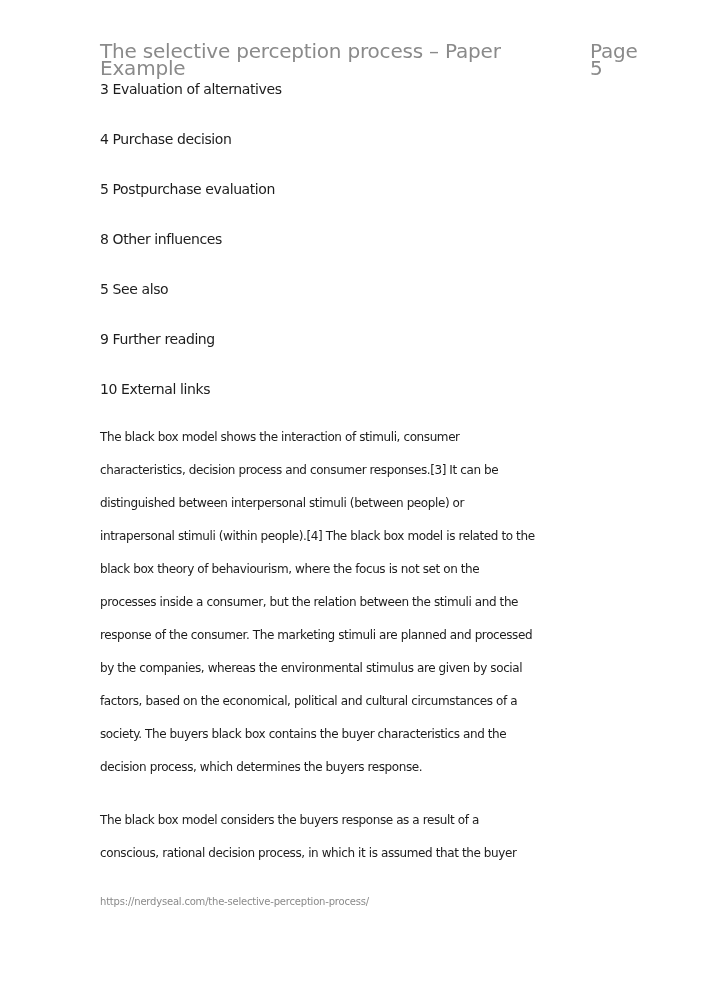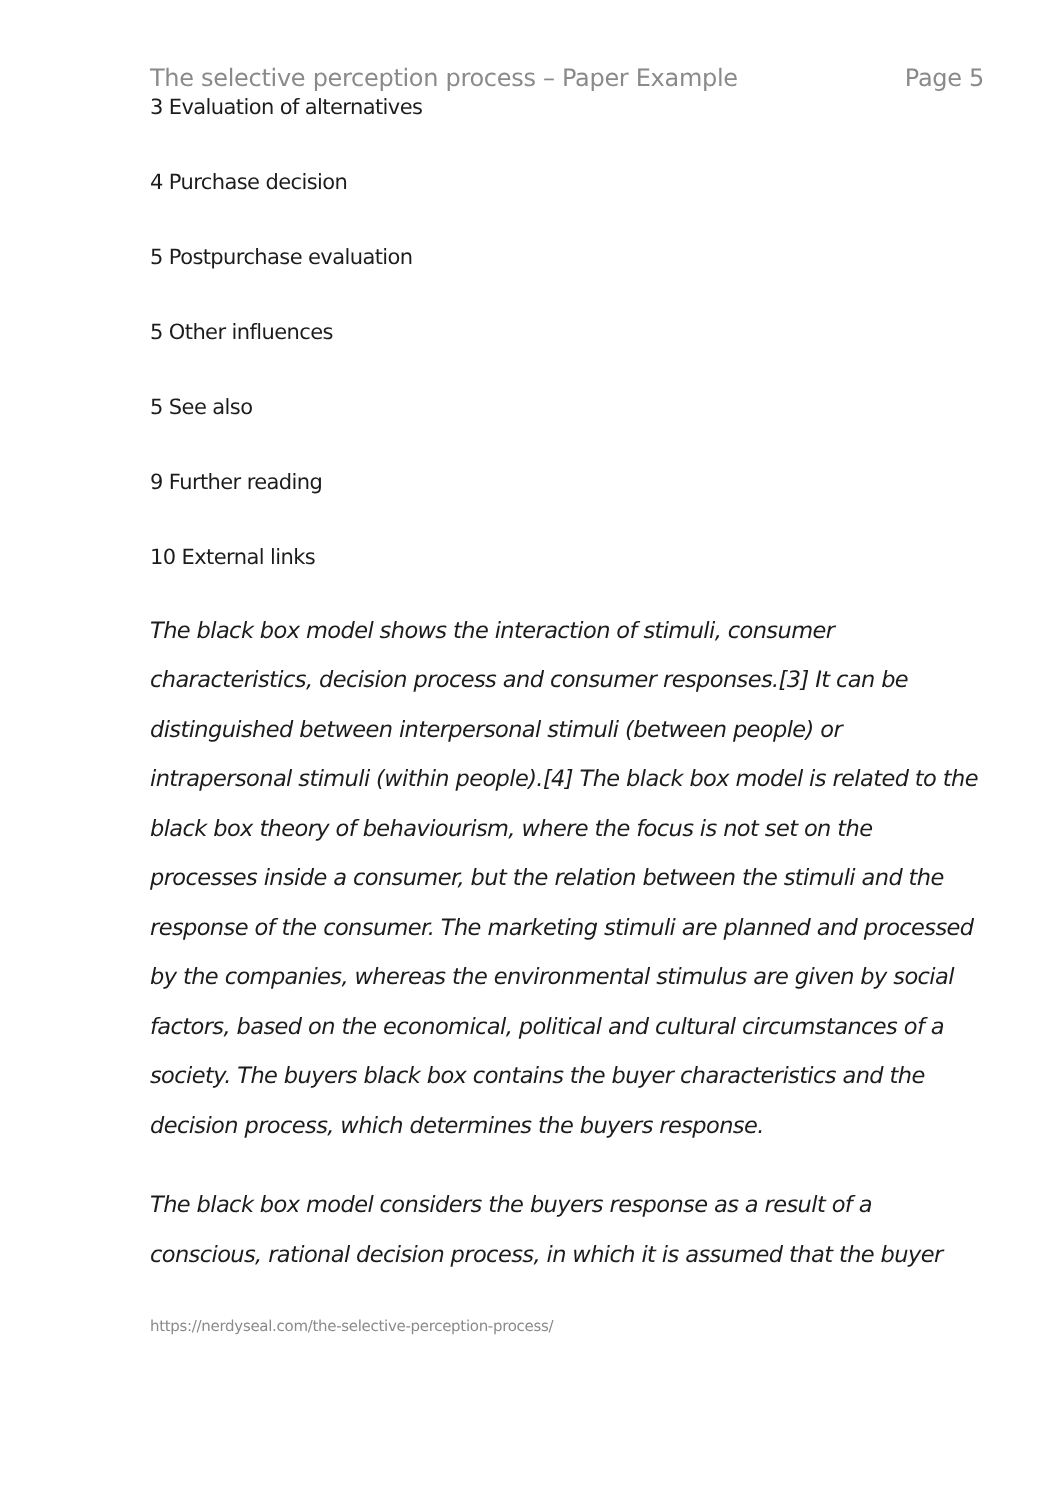--- a/index.html
+++ b/index.html
@@ -19,42 +19,41 @@
     width: 704px;
     height: 1000px;
     padding: 43px 48px 0 100px;
     background: #ffffff;
   }
   .header {
     display: flex;
     justify-content: space-between;
     align-items: baseline;
     color: #8a8a8a;
-    font-size: 16px;
+    font-size: 20px;
     letter-spacing: -0.2px;
     line-height: 17px;
   }
   .toc {
     margin-top: 4px;
     margin-bottom: -10px;
   }
   .toc-item {
     font-size: 14px;
     line-height: 17px;
     margin-bottom: 33px;
     letter-spacing: -0.4px;
     color: #1c1c1c;
   }
   .para {
     white-space: pre-line;
-    font-size: 15px;
+    font-size: 12px;
     line-height: 33px;
     letter-spacing: -0.4px;
     color: #1c1c1c;
-    font-style: italic;
   }
   .para + .para {
     margin-top: 20px;
   }
   .footer {
     margin-top: 26px;
     color: #8a8a8a;
     font-size: 10px;
     letter-spacing: -0.2px;
   }
@@ -71,21 +70,21 @@
 
   <div class="header">
     <span class="header-title">The selective perception process – Paper Example</span>
     <span class="header-page-number">Page 5</span>
   </div>
 
   <div class="toc">
     <div class="toc-item">3 Evaluation of alternatives</div>
     <div class="toc-item">4 Purchase decision</div>
     <div class="toc-item">5 Postpurchase evaluation</div>
-    <div class="toc-item">5 Other influences</div>
+    <div class="toc-item">8 Other influences</div>
     <div class="toc-item">5 See also</div>
     <div class="toc-item">9 Further reading</div>
     <div class="toc-item">10 External links</div>
   </div>
 
   <div class="para">The black box model shows the interaction of stimuli, consumer
 characteristics, decision process and consumer responses.[3] It can be
 distinguished between interpersonal stimuli (between people) or
 intrapersonal stimuli (within people).[4] The black box model is related to the
 black box theory of behaviourism, where the focus is not set on the

